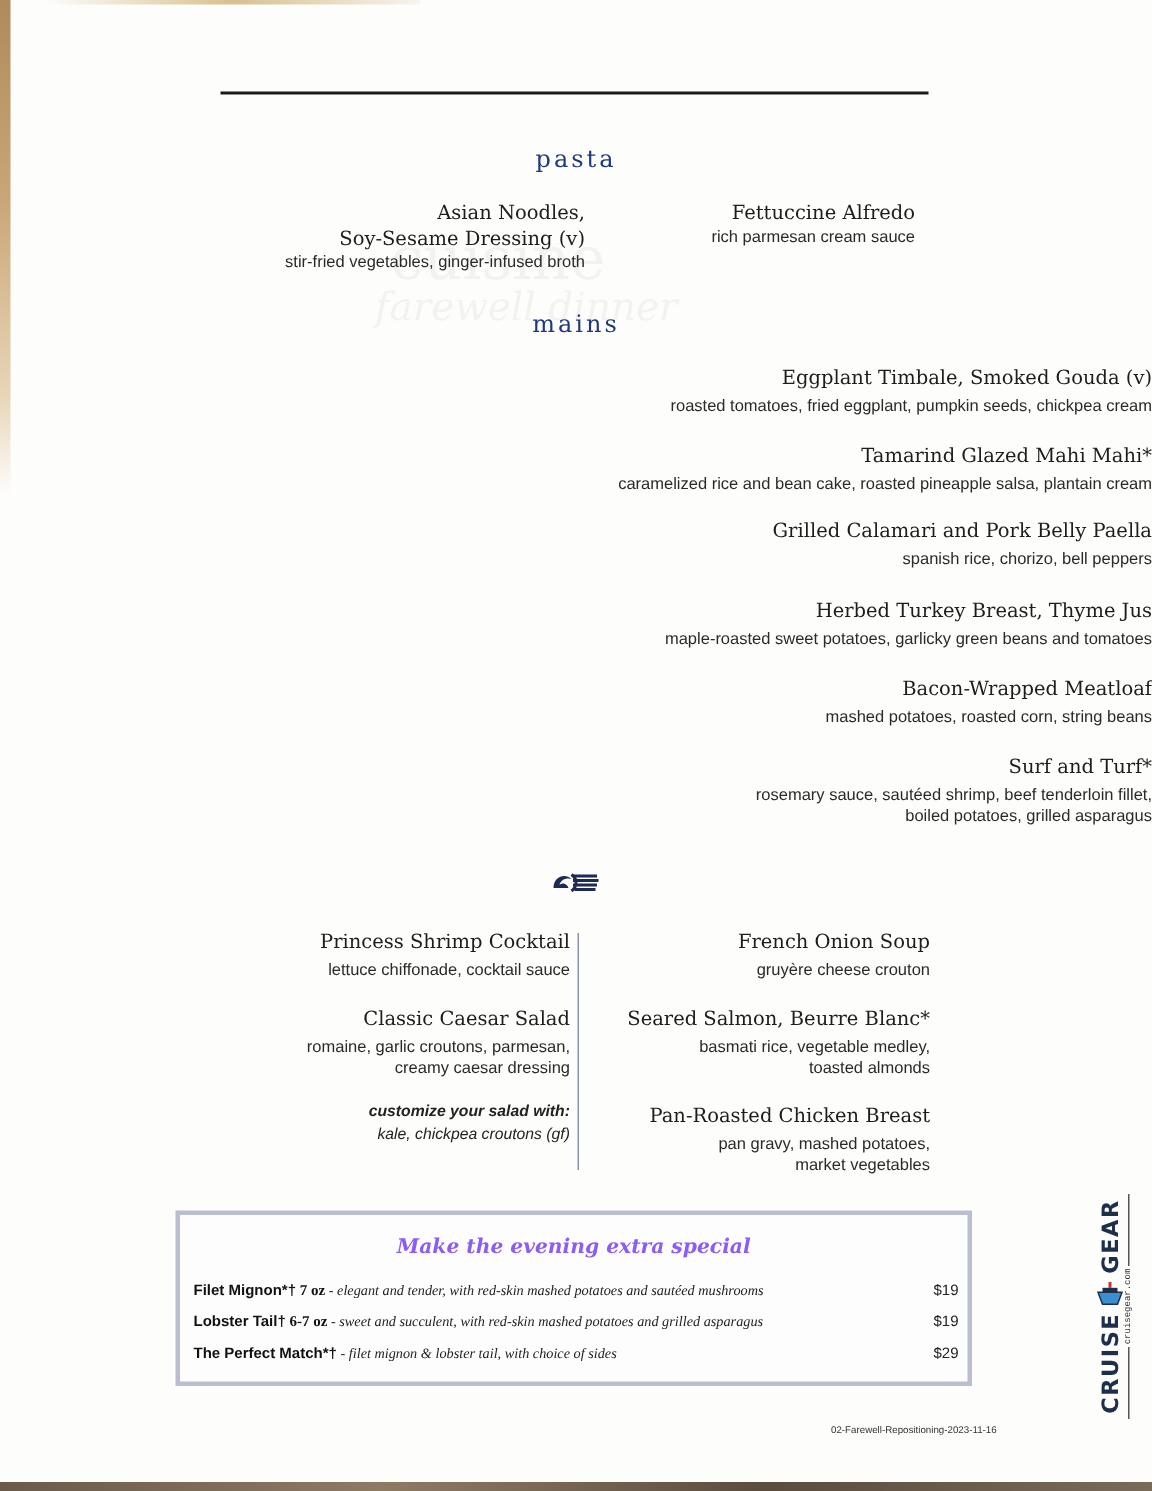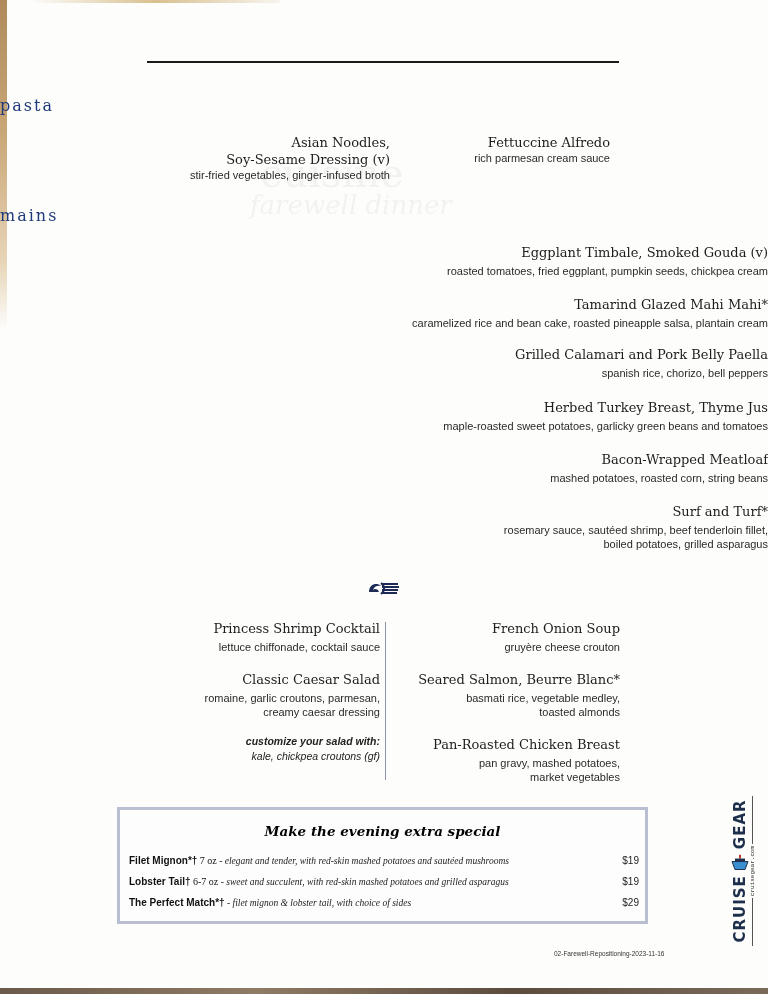--- a/index.html
+++ b/index.html
@@ -18,21 +18,21 @@
       background: linear-gradient(90deg, rgba(200,170,120,0.0), #d8c08f, rgba(200,170,120,0.1));
     }
     .bottom-edge {
       position: absolute; left: 0; bottom: 0; width: 768px; height: 6px;
       background: linear-gradient(90deg, #6b5a4a, #8f7a64, #5c4c3e, #7a6a58);
     }
     .top-rule {
       position: absolute; left: 147px; top: 61px; width: 472px; height: 2px; background: #1a1a1a;
     }
     .section-title {
-      position: absolute; left: 0; width: 768px; 
+      position: absolute; left: 0; width: 768px; text-align: center;
       font-family: "DejaVu Serif", serif; color: #1f3a7a;
       font-size: 16px; letter-spacing: 2px;
     }
     .dish { position: absolute; text-align: right; }
     .dish-name {
       font-family: "DejaVu Serif", serif; font-size: 13px; color: #1d1d1d; line-height: 17px;
     }
     .dish-desc {
       font-family: "Liberation Sans", sans-serif; font-size: 11px; color: #2a2a2a; line-height: 14px;
     }
@@ -46,27 +46,27 @@
     .custom-text {
       font-family: "Liberation Sans", sans-serif; font-size: 10.5px; font-style: italic; color: #222;
     }
     .special-box {
       position: absolute; left: 117px; top: 807px; width: 531px; height: 117px;
       border: 3px solid #b9bfd0; background: #fdfdfd; box-sizing: border-box;
     }
     .special-title {
       position: absolute; left: 0; top: 13px; width: 100%; text-align: center;
       font-family: "DejaVu Serif", serif; font-style: italic; font-weight: bold;
-      color: #000000; font-size: 13.5px;
+      color: #8b5cf6; font-size: 13.5px;
     }
     .special-row {
       position: absolute; left: 9px; width: 510px; font-size: 10px; line-height: 13px; white-space: nowrap;
     }
     .special-row .item-name { font-family: "Liberation Sans", sans-serif; font-weight: bold; color: #111; }
-    .special-row .item-size { font-family: "Liberation Serif", serif; font-weight: normal; color: #111; }
+    .special-row .item-size { font-family: "Liberation Serif", serif; font-weight: bold; color: #111; }
     .special-row .item-desc { font-family: Liberation Serif, serif; font-style: italic; color: #222; font-size: 9.5px; }
     .special-row .item-price { position: absolute; right: 0; top: 0; font-family: "Liberation Sans", sans-serif; color: #222; text-align: center; }
     .footer-code {
       position: absolute; left: 554px; top: 950px; font-size: 6.5px; color: #333;
       font-family: "Liberation Sans", sans-serif;
     }
     .watermark {
       position: absolute; left: 712px; top: 796px; width: 56px; height: 150px;
     }
     .wm-inner {

